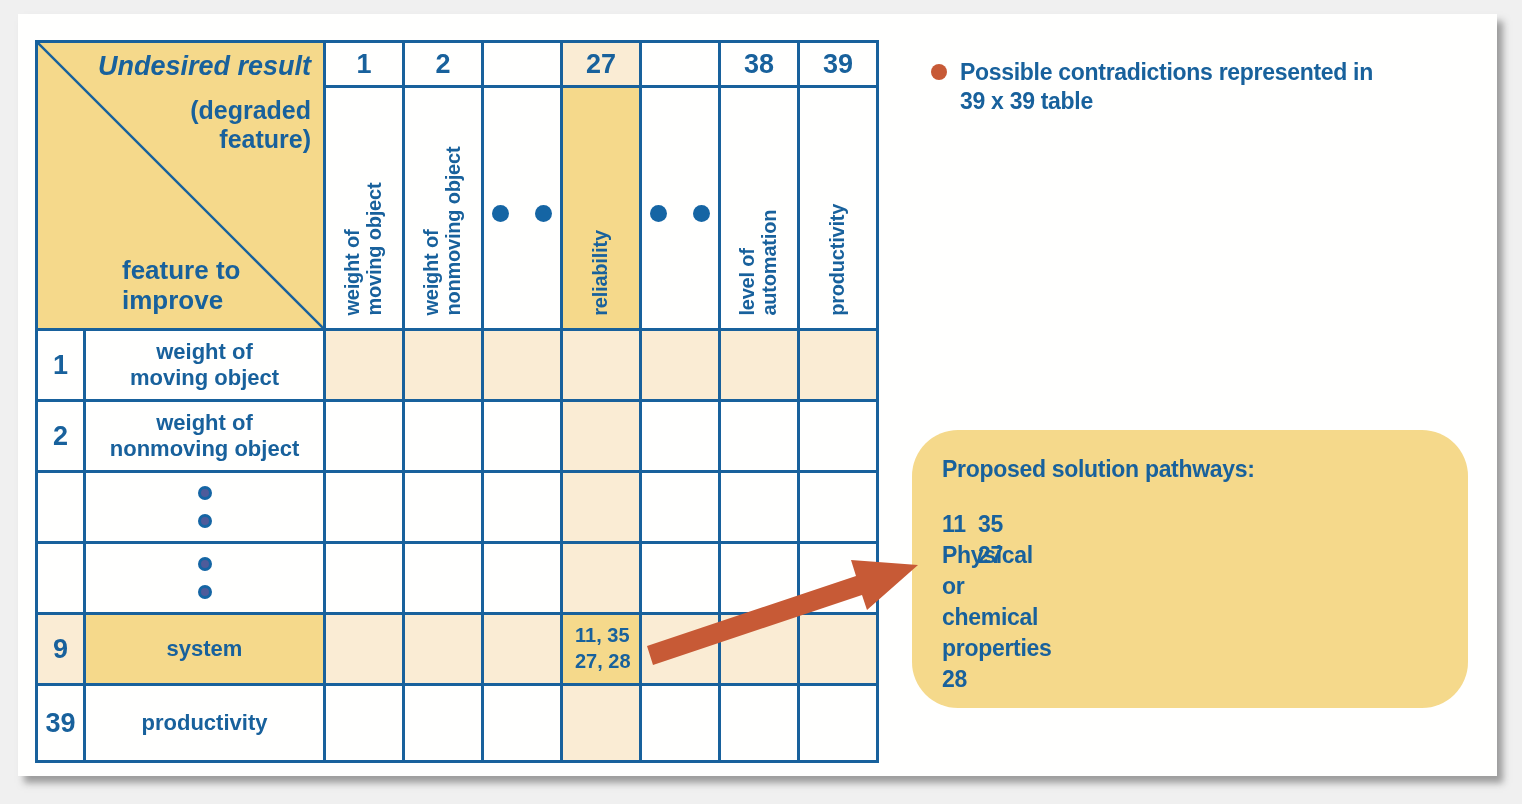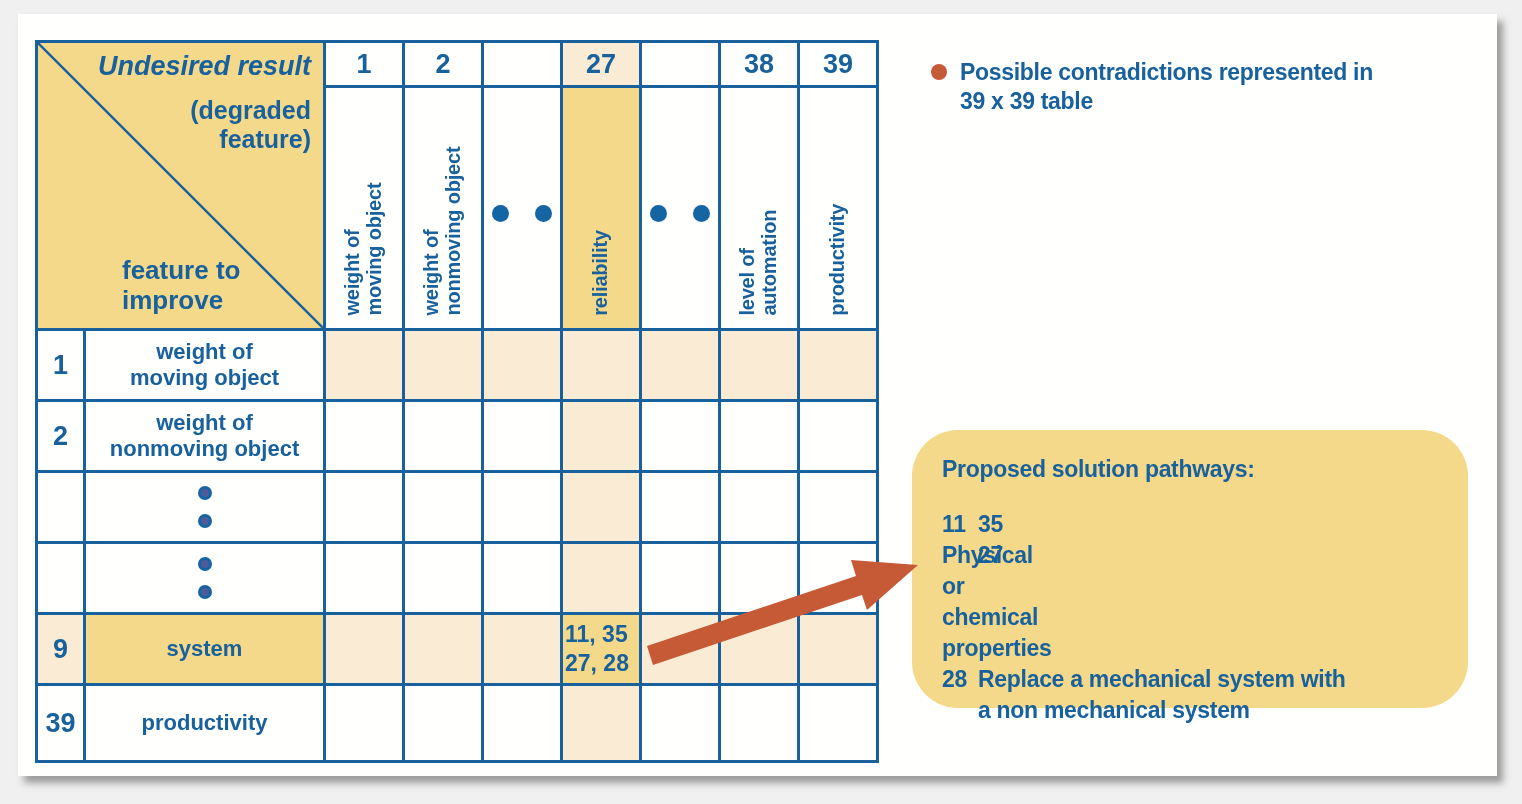--- a/index.html
+++ b/index.html
@@ -37,21 +37,21 @@
   .vcell .vtext {
     flex:none; width:224px; transform:rotate(-90deg);
     font-size:20px; line-height:1.08; text-align:left; white-space:pre-line;
     padding-left:4px; letter-spacing:-0.2px;
   }
   .hdots { display:flex; gap:26px; margin-top:10px; }
   .hdot { width:17px; height:17px; border-radius:50%; background:#1565A4; }
   .vdots { display:flex; flex-direction:column; gap:14px; }
   .rdot { width:14px; height:14px; border-radius:50%; background:#4E5B9A; border:3px solid #1565A4; }
 
-  .ix { font-size:23px; line-height:1.28; white-space:pre-line; justify-content:flex-start; padding-left:2px; }
+  .ix { font-size:20px; line-height:1.28; white-space:pre-line; justify-content:flex-start; padding-left:12px; }
 
   
   .notes { position:absolute; left:931px; top:58px; width:552px; display:flex; flex-direction:column; gap:32px; }
   .note { display:flex; gap:13px; }
   .note-dot { flex:none; width:16px; height:16px; border-radius:50%; background:#C75A36; margin-top:6px; }
   .note-text { font-size:23px; line-height:29px; letter-spacing:-0.3px; white-space:pre-line; }
 
   
   .callout {
     position:absolute; left:912px; top:430px; width:556px; height:278px;
@@ -205,20 +205,18 @@
 </div>
 
 <div class="callout">
   <div class="callout-title">Proposed solution pathways:</div>
   <div class="callout-items">
     <div class="ci-num">11</div>
     <div class="ci-num">35</div>
     <div class="ci-text">Physical or chemical properties</div>
     <div class="ci-num">27</div>
     <div class="ci-num">28</div>
-    <div class="ci-text">Replace a mechanical system with
-a non mechanical system</div>
   </div>
 </div>
 
 <svg class="arrow-overlay">
   <polygon points="647,646 856,576 851,560 918,565 867,610 862,595 653,665" fill="#C75A36"></polygon>
 </svg>
 
 </body></html>

